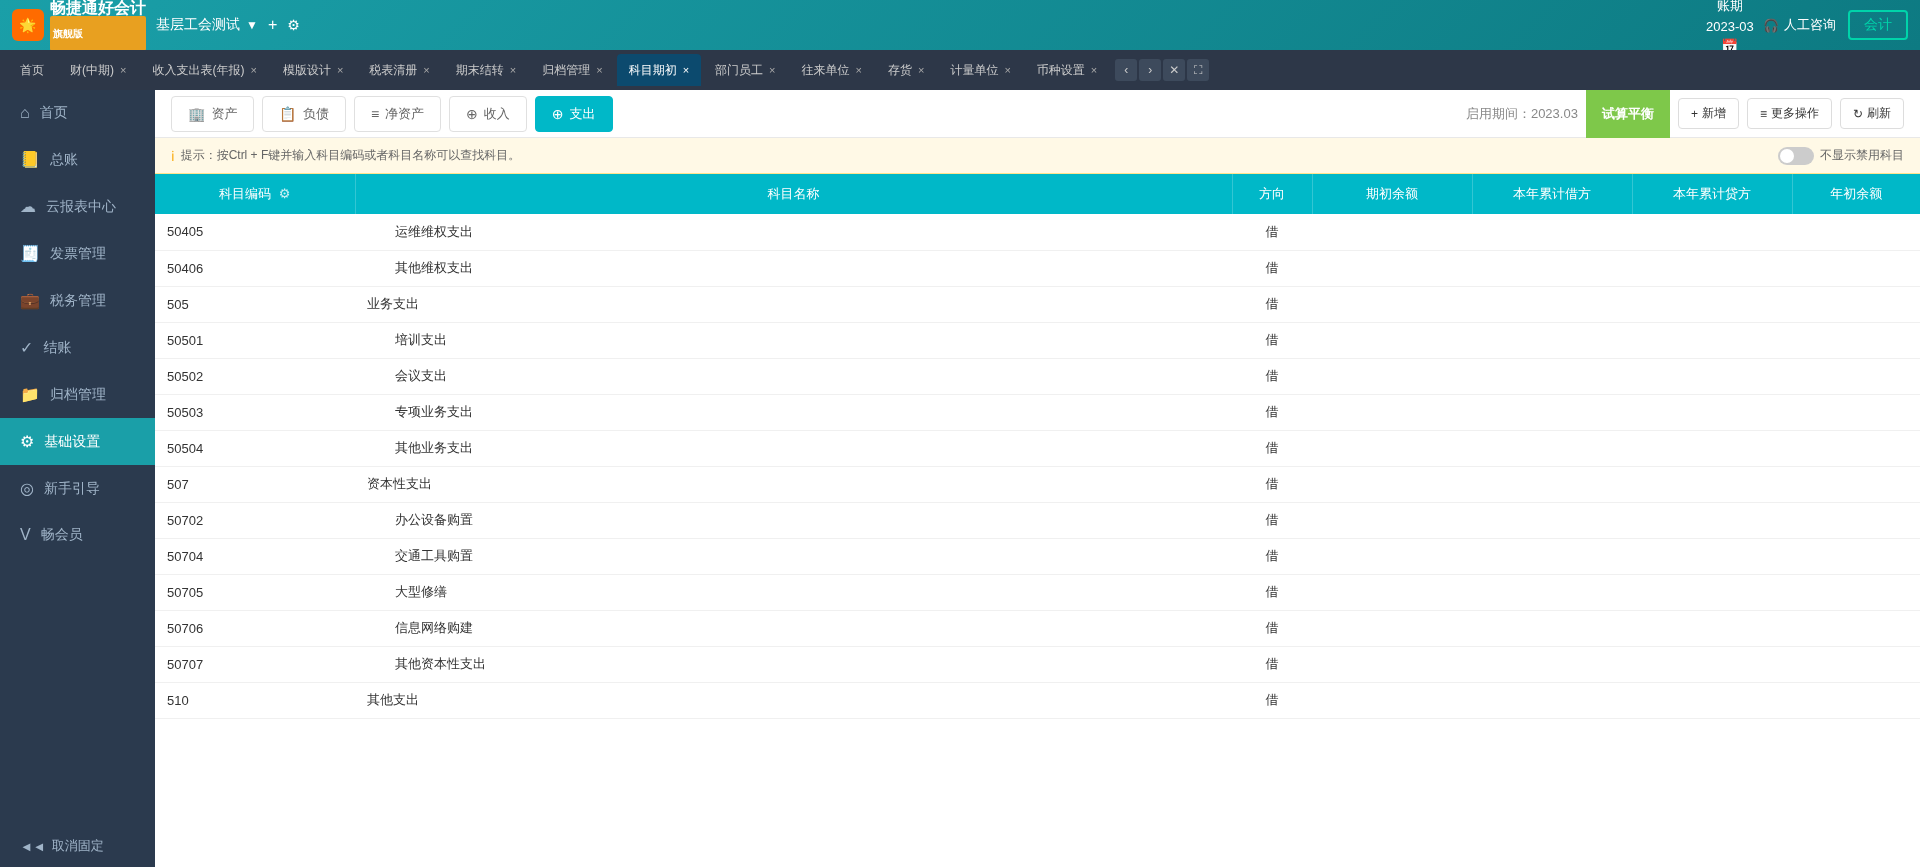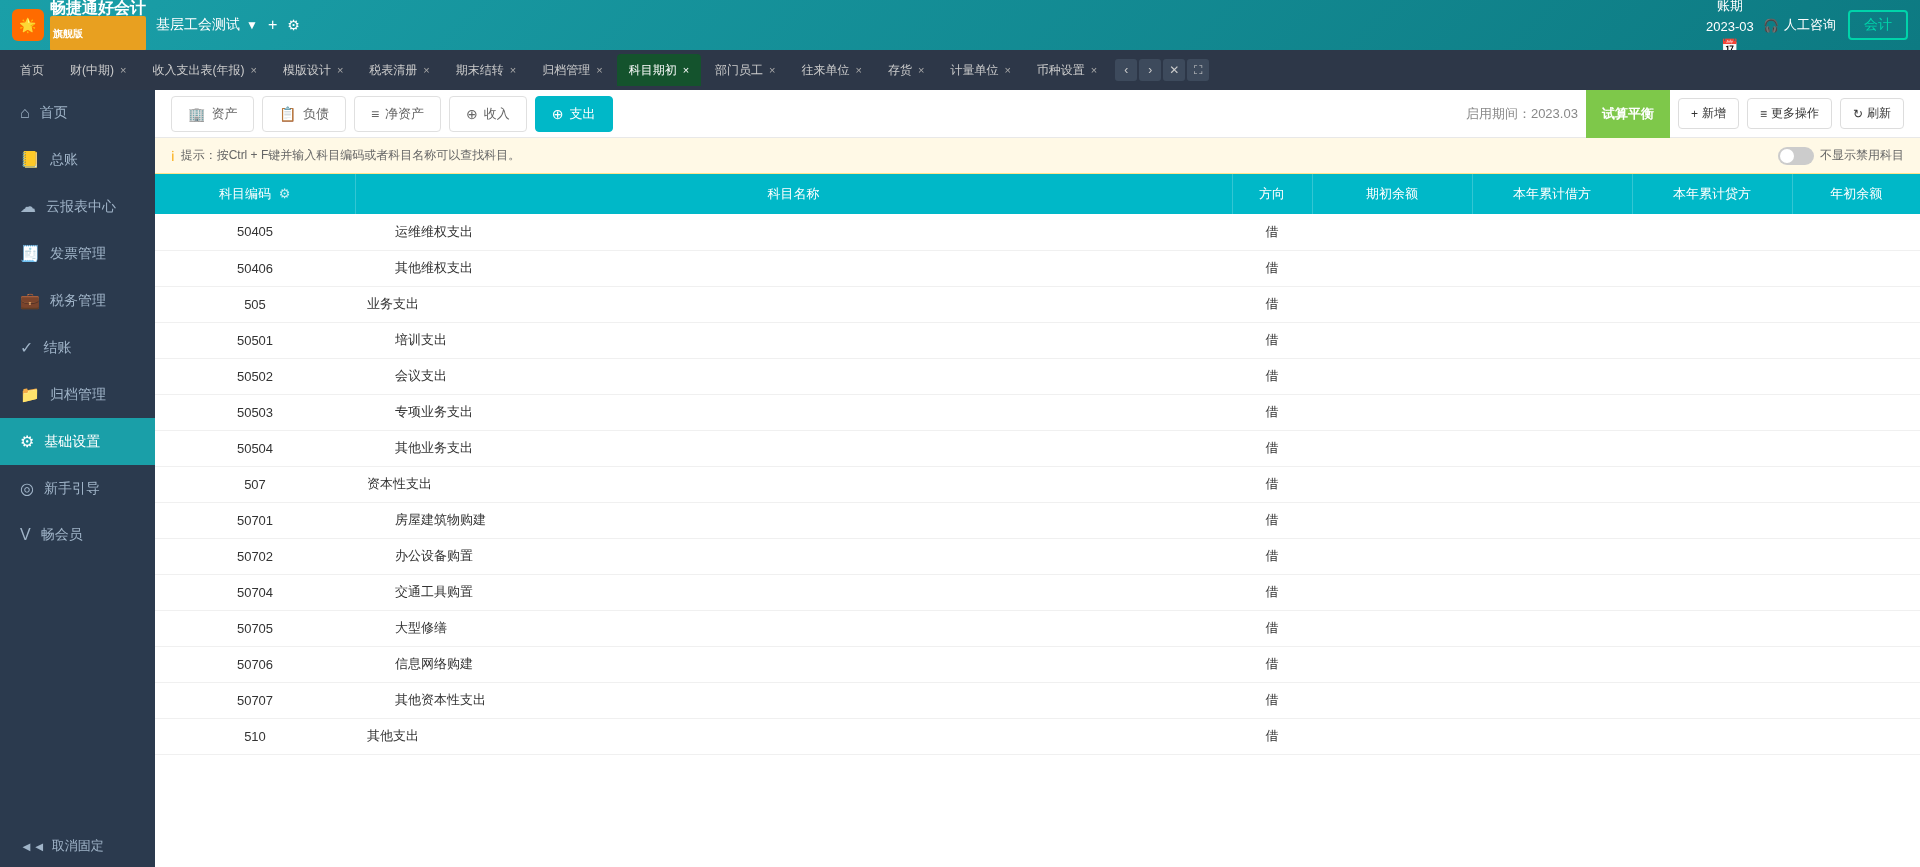--- a/index.html
+++ b/index.html
@@ -95,21 +95,21 @@
       display: flex;
       align-items: center;
       gap: 4px;
       font-size: 12px;
       color: #ccc;
       cursor: pointer;
       border-radius: 4px 4px 0 0;
       white-space: nowrap;
     }
     .tab-item.active {
-      background: #14532d;
+      background: #0c4a6e;
       color: white;
     }
     .tab-close {
       font-size: 11px;
       color: #aaa;
       cursor: pointer;
       margin-left: 2px;
     }
     .tab-nav-btn {
       width: 22px;
@@ -332,21 +332,21 @@
 
     .data-table tbody tr {
       height: 36px;
       border-bottom: 1px solid #f0f0f0;
     }
     .data-table tbody td {
       padding: 0 12px;
       font-size: 13px;
       color: #333;
     }
-    .td-code { text-align: center; }
+    .td-code { text-align: left; }
     .td-name { text-align: left; padding-left: 20px; }
     .td-name.indent { padding-left: 40px; }
     .td-direction { text-align: center; color: #666; }
     .td-number { text-align: right; color: #333; }
 
     
     .row-parent td { font-weight: normal; }
     .row-child td { }
 
     
@@ -629,29 +629,20 @@
             <tr class="row-parent">
               <td class="td-code">507</td>
               <td class="td-name">资本性支出</td>
               <td class="td-direction">借</td>
               <td class="td-number"></td>
               <td class="td-number"></td>
               <td class="td-number"></td>
               <td class="td-number"></td>
             </tr>
             <tr class="row-child">
-              <td class="td-code">50701</td>
-              <td class="td-name indent">房屋建筑物购建</td>
-              <td class="td-direction">借</td>
-              <td class="td-number"></td>
-              <td class="td-number"></td>
-              <td class="td-number"></td>
-              <td class="td-number"></td>
-            </tr>
-            <tr class="row-child">
               <td class="td-code">50702</td>
               <td class="td-name indent">办公设备购置</td>
               <td class="td-direction">借</td>
               <td class="td-number"></td>
               <td class="td-number"></td>
               <td class="td-number"></td>
               <td class="td-number"></td>
             </tr>
             <tr class="row-child">
               <td class="td-code">50704</td>

